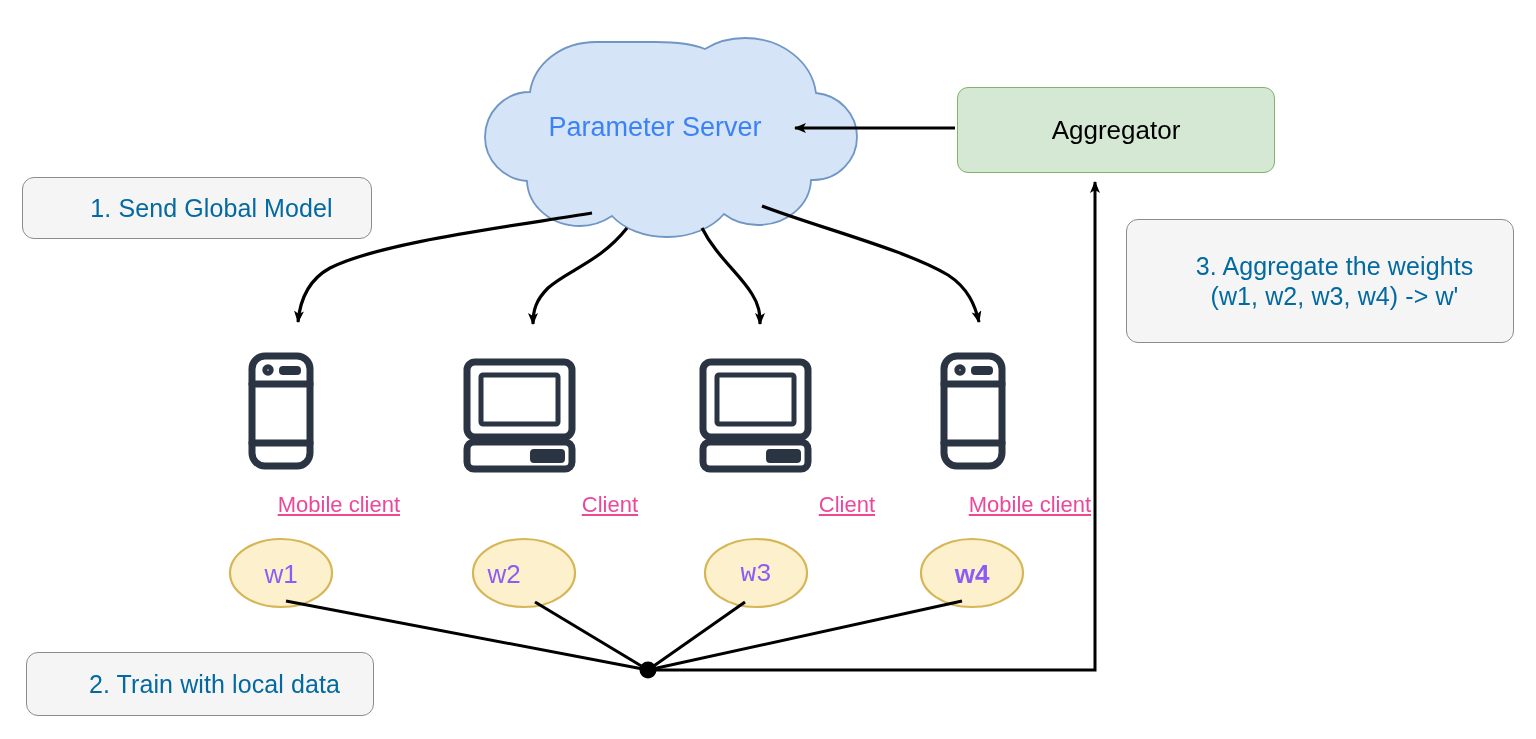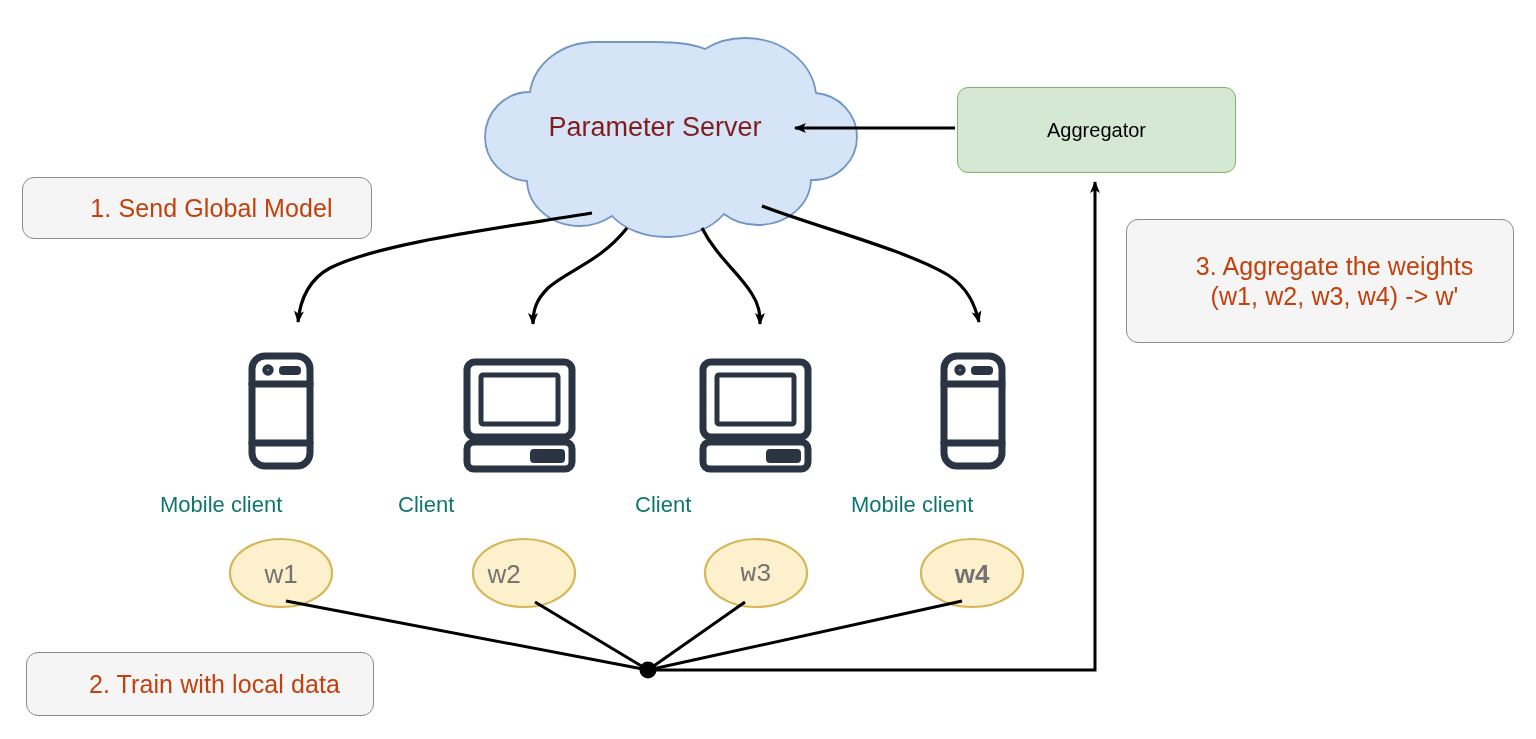--- a/index.html
+++ b/index.html
@@ -27,81 +27,82 @@
   .note {
     position: absolute;
     box-sizing: border-box;
     background: #f5f5f5;
     border: 1.6px solid #8c8c8c;
     border-radius: 12px;
     display: flex;
     align-items: center;
     justify-content: center;
     text-align: center;
-    color: #c2410c;
+    color: #0369a1;
     font-size: 25px;
     line-height: 1.22;
     letter-spacing: 0.1px;
     white-space: pre-line;
     padding-left: 29px;
   }
   #note-step1 { left: 22px;   top: 177px; width: 350px; height: 62px; }
   #note-step2 { left: 26px;   top: 652px; width: 348px; height: 64px; }
   #note-step3 { left: 1126px; top: 219px; width: 388px; height: 124px; }
 
   
   #aggregator {
     position: absolute;
     box-sizing: border-box;
     left: 957px;
     top: 87px;
-    width: 279px;
+    width: 318px;
     height: 86px;
     background: #d5e8d4;
     border: 1.6px solid #82b366;
     border-radius: 11px;
     display: flex;
     align-items: center;
     justify-content: center;
     color: #000000;
-    font-size: 20px;
+    font-size: 26px;
   }
 
   
   #cloud-label {
     position: absolute;
     left: 455px;
     top: 112px;
     width: 400px;
     text-align: center;
-    color: #7f1d1d;
+    color: #3b82f6;
     font-size: 27px;
     pointer-events: none;
   }
 
   
   .client-label {
     position: absolute;
     width: 240px;
-    text-align: left;
-    color: #0f766e;
+    text-align: right;
+    color: #ec4899;
     font-size: 22px;
     top: 492px;
+    text-decoration: underline;
   }
   #client-label-0 { left: 160px; }
   #client-label-1 { left: 398px; }
   #client-label-2 { left: 635px; }
   #client-label-3 { left: 851px; }
 
   
   .weight-label {
     position: absolute;
     width: 120px;
     text-align: center;
-    color: #737373;
+    color: #8b5cf6;
     font-size: 26px;
     top: 559px;
   }
   #weight-label-0 { left: 221px; }
   #weight-label-1 { left: 444px; }
   #weight-label-2 { left: 696px; font-family: Liberation Mono, monospace; }
   #weight-label-3 { left: 912px; font-weight: bold; }
 </style>
 </head>
 <body>

